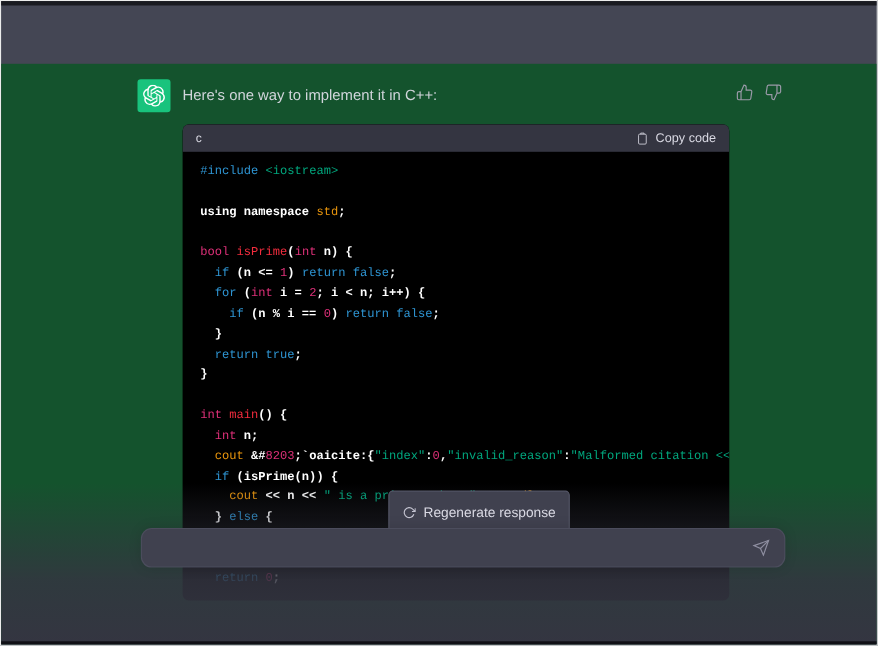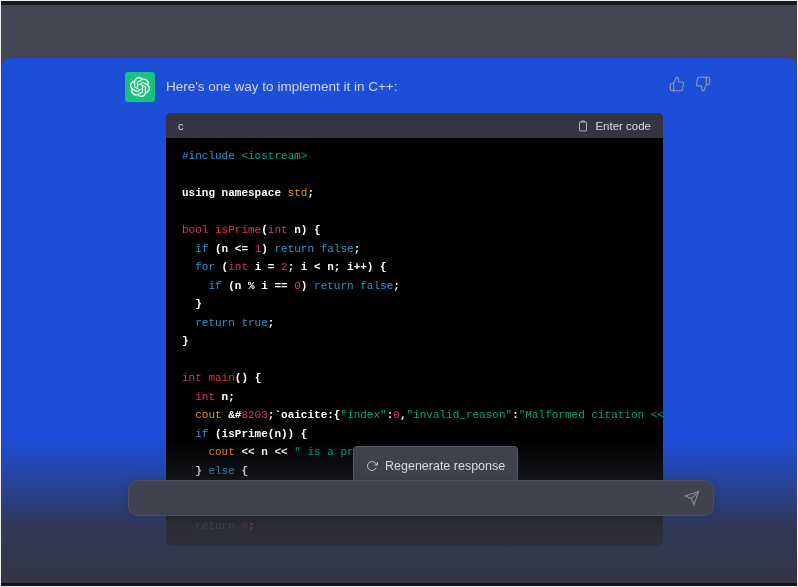--- a/index.html
+++ b/index.html
@@ -22,21 +22,21 @@
     position:absolute; left:127px; top:13px; width:28px; height:28px;
     background:#1abc9c; border-radius:2px; color:#ffffff;
     font-size:9px; font-weight:bold; display:flex; align-items:center; justify-content:center;
   }
   .user-text {
     position:absolute; left:165px; top:19px; width:560px;
     color:#ececf1; font-size:13.5px; line-height:18px;
   }
 
   
-  .assistant-row { position:absolute; left:0; right:0; top:57px; bottom:0; background:#1d4ed8;border-radius:10px; }
+  .assistant-row { position:absolute; left:0; right:0; top:57px; bottom:0; background:#14532d; }
   .gpt-logo {
     position:absolute; left:124px; top:14px; width:30px; height:30px;
     background:#19c37d; border-radius:3px; display:flex; align-items:center; justify-content:center;
   }
   .gpt-logo svg { width:20px; height:20px; fill:#ffffff; }
   .assistant-intro { position:absolute; left:165px; top:21px; color:#d1d5db; font-size:13.5px; }
   .feedback { position:absolute; right:86px; top:18px; display:flex; gap:10px; }
   .fb-btn { width:16px; height:16px; color:#9a9aa8; cursor:pointer; }
   .fb-btn svg { width:16px; height:16px; stroke:#9a9aa8; fill:none; stroke-width:1.6; }
 
@@ -119,21 +119,21 @@
     </div>
 
     <div class="code-block">
       <div class="code-header">
         <span class="code-lang">c</span>
         <span class="copy-btn">
           <svg viewBox="0 0 24 24">
               <rect x="5" y="4" width="14" height="18" rx="2"></rect>
               <path d="M9 4V2h6v2"></path>
             </svg>
-          <span>Enter code</span>
+          <span>Copy code</span>
         </span>
       </div>
       <div class="code-body" id="code-body"><div class="code-line"><span class="tok-kw">#include</span><span class="tok-pl"> </span><span class="tok-st">&lt;iostream&gt;</span></div><div class="code-line">&nbsp;</div><div class="code-line"><span class="tok-pl">using namespace </span><span class="tok-bi">std</span><span class="tok-pl">;</span></div><div class="code-line">&nbsp;</div><div class="code-line"><span class="tok-ty">bool</span><span class="tok-pl"> </span><span class="tok-fn">isPrime</span><span class="tok-pl">(</span><span class="tok-ty">int</span><span class="tok-pl"> n) {</span></div><div class="code-line"><span class="tok-pl">  </span><span class="tok-kw">if</span><span class="tok-pl"> (n &lt;= </span><span class="tok-ty">1</span><span class="tok-pl">) </span><span class="tok-kw">return</span><span class="tok-pl"> </span><span class="tok-kw">false</span><span class="tok-pl">;</span></div><div class="code-line"><span class="tok-pl">  </span><span class="tok-kw">for</span><span class="tok-pl"> (</span><span class="tok-ty">int</span><span class="tok-pl"> i = </span><span class="tok-ty">2</span><span class="tok-pl">; i &lt; n; i++) {</span></div><div class="code-line"><span class="tok-pl">    </span><span class="tok-kw">if</span><span class="tok-pl"> (n % i == </span><span class="tok-ty">0</span><span class="tok-pl">) </span><span class="tok-kw">return</span><span class="tok-pl"> </span><span class="tok-kw">false</span><span class="tok-pl">;</span></div><div class="code-line"><span class="tok-pl">  }</span></div><div class="code-line"><span class="tok-pl">  </span><span class="tok-kw">return</span><span class="tok-pl"> </span><span class="tok-kw">true</span><span class="tok-pl">;</span></div><div class="code-line"><span class="tok-pl">}</span></div><div class="code-line">&nbsp;</div><div class="code-line"><span class="tok-ty">int</span><span class="tok-pl"> </span><span class="tok-fn">main</span><span class="tok-pl">() {</span></div><div class="code-line"><span class="tok-pl">  </span><span class="tok-ty">int</span><span class="tok-pl"> n;</span></div><div class="code-line"><span class="tok-pl">  </span><span class="tok-bi">cout</span><span class="tok-pl"> &amp;#</span><span class="tok-ty">8203</span><span class="tok-pl">;`oaicite:{</span><span class="tok-st">"index"</span><span class="tok-pl">:</span><span class="tok-ty">0</span><span class="tok-pl">,</span><span class="tok-st">"invalid_reason"</span><span class="tok-pl">:</span><span class="tok-st">"Malformed citation &lt;&lt; \"Enter a</span></div><div class="code-line"><span class="tok-pl">  </span><span class="tok-kw">if</span><span class="tok-pl"> (isPrime(n)) {</span></div><div class="code-line"><span class="tok-pl">    </span><span class="tok-bi">cout</span><span class="tok-pl"> &lt;&lt; n &lt;&lt; </span><span class="tok-st">" is a prime number."</span><span class="tok-pl"> &lt;&lt; </span><span class="tok-bi">endl</span><span class="tok-pl">;</span></div><div class="code-line"><span class="tok-pl">  } </span><span class="tok-kw">else</span><span class="tok-pl"> {</span></div><div class="code-line"><span class="tok-pl">    </span><span class="tok-bi">cout</span><span class="tok-pl"> &lt;&lt; n &lt;&lt; </span><span class="tok-st">" is not a prime number."</span><span class="tok-pl"> &lt;&lt; </span><span class="tok-bi">endl</span><span class="tok-pl">;</span></div><div class="code-line"><span class="tok-pl">  }</span></div><div class="code-line"><span class="tok-pl">  </span><span class="tok-kw">return</span><span class="tok-pl"> </span><span class="tok-ty">0</span><span class="tok-pl">;</span></div></div>
     </div>
   </div>
 
   <div class="bottom-fade"></div>
 
   <div class="regen-btn">
     <svg viewBox="0 0 24 24">

